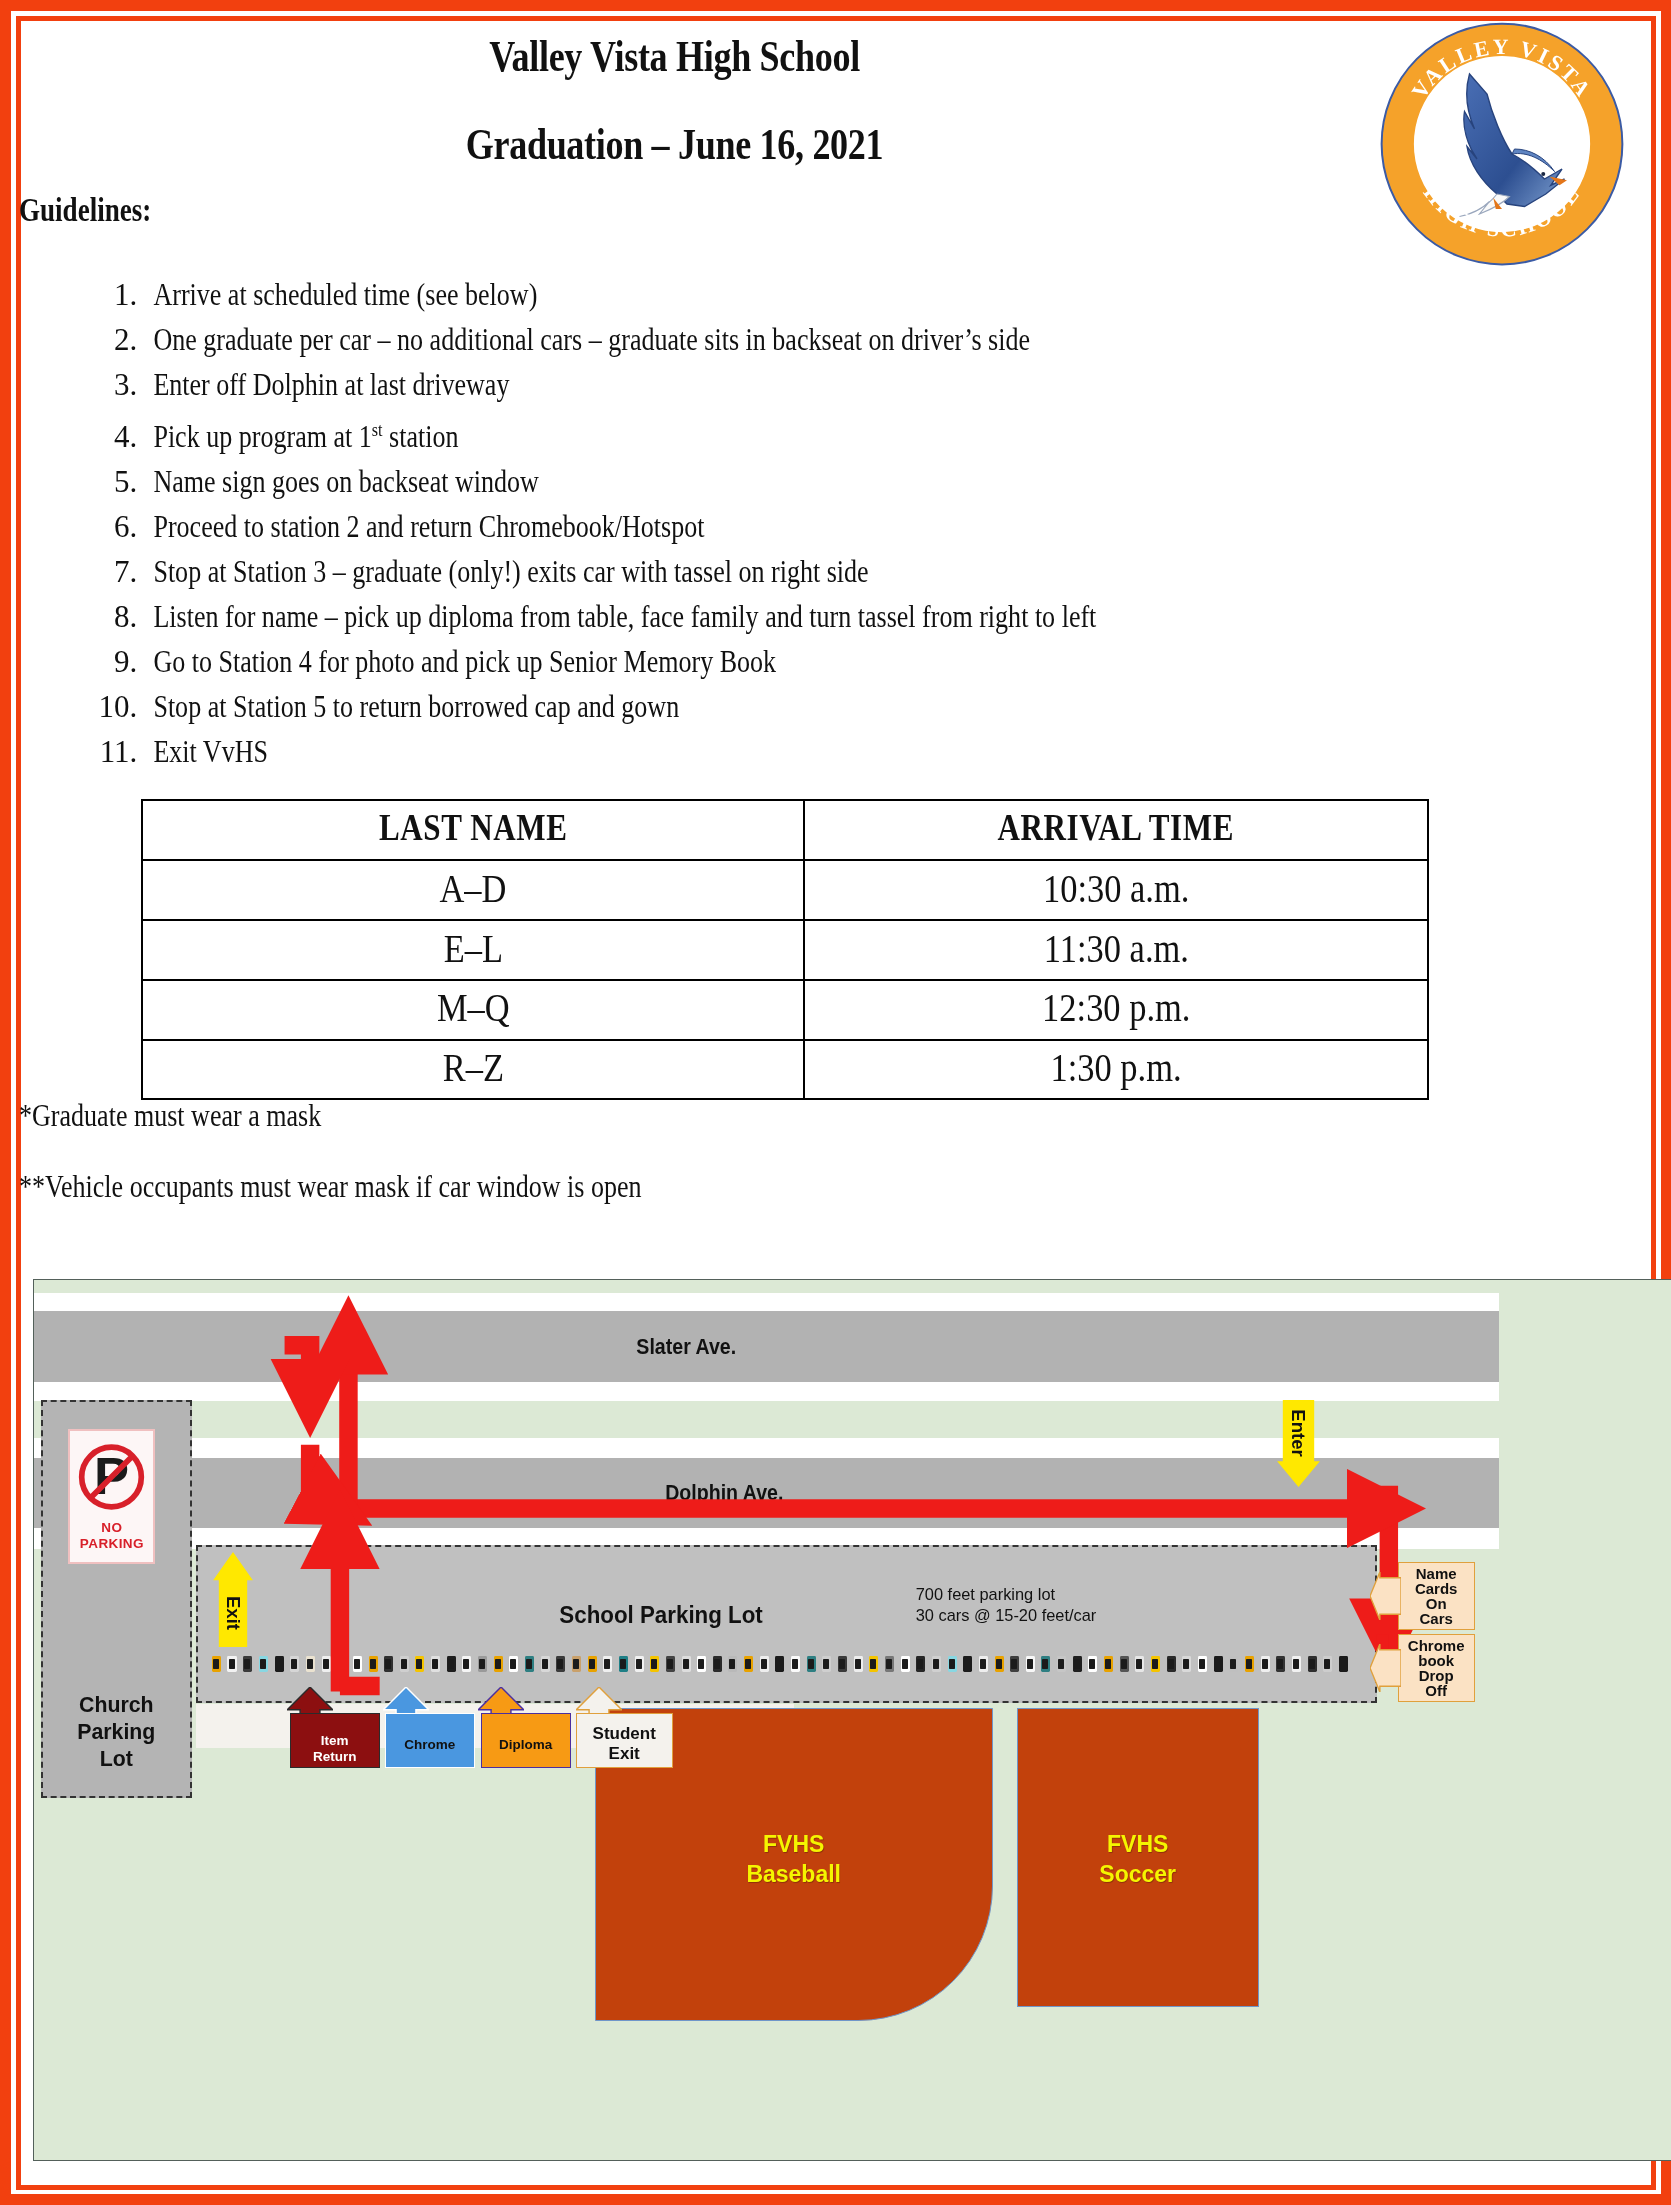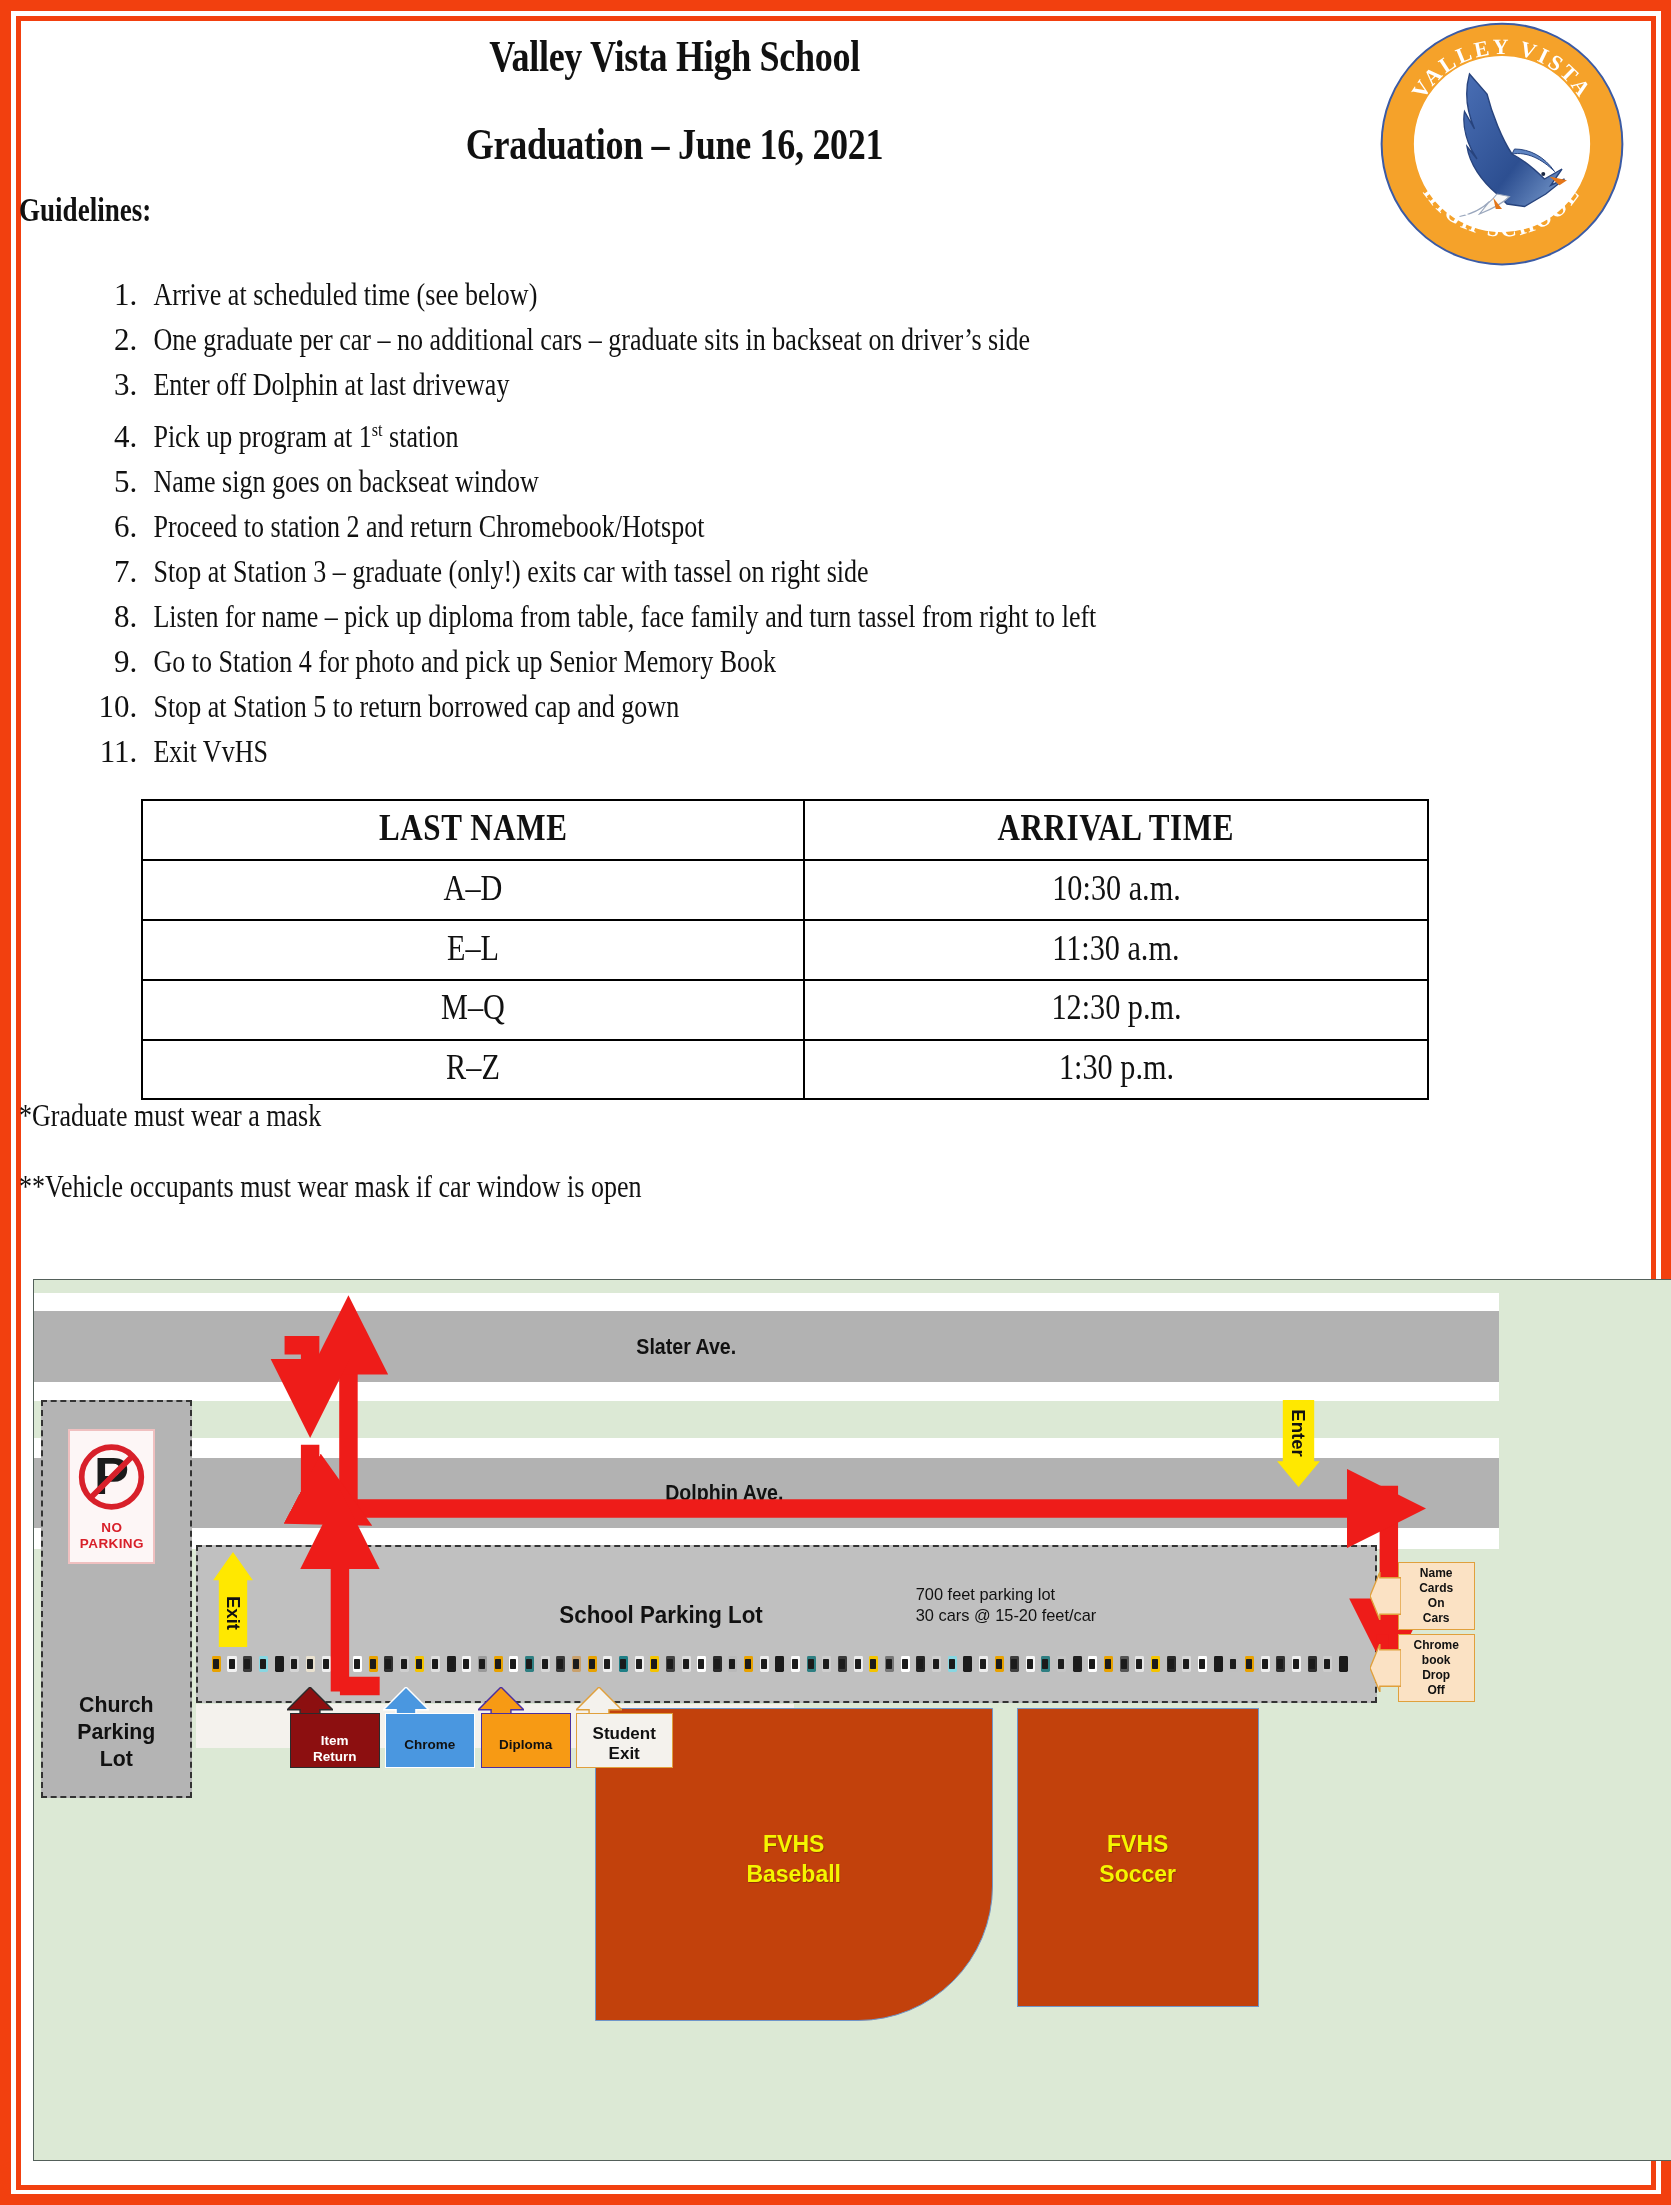--- a/index.html
+++ b/index.html
@@ -108,21 +108,21 @@
     text-align:center;
     padding:2.8px 0 7.1px 0;
     height:48px;
     color:#111;
   }
   table.arrival th{
     font-size:37px;font-weight:bold;
     letter-spacing:0.7px;
   }
   table.arrival td{
-    font-size:36px;font-weight:normal;text-decoration:underline;
+    font-size:41px;font-weight:normal;text-decoration:underline;
   }
   table.arrival th .sx,table.arrival td .sx{
     display:inline-block;transform:scaleX(0.84);transform-origin:center;
   }
   table.arrival col.c1{width:51.5%;}
   table.arrival col.c2{width:48.5%;}
 
   
   .notes{
     position:absolute;left:-8.5px;top:1071px;
@@ -185,21 +185,21 @@
     text-align:center;
   }
   .np-text{
     font-size:13.5px;font-weight:bold;color:#d8202a;line-height:15.7px;
     margin-top:1.4px;letter-spacing:0.4px;
   }
   
   .callout{
     position:absolute;
     background:#fbe2c4;border:1.4px solid #e0a03c;box-sizing:border-box;
-    font-size:12px;font-weight:bold;line-height:15px;text-align:center;
+    font-size:15px;font-weight:bold;line-height:15px;text-align:center;
     color:#111;padding-top:2.8px;
   }
   
   .campus{
     position:absolute;background:#6aaade;border:1.4px solid #4a7fae;
     border-radius:15.7px;box-sizing:border-box;
   }
   .campus .lbl{
     position:absolute;width:100%;text-align:center;top:85px;
     font-size:25.6px;font-weight:bold;line-height:33px;color:#111;

